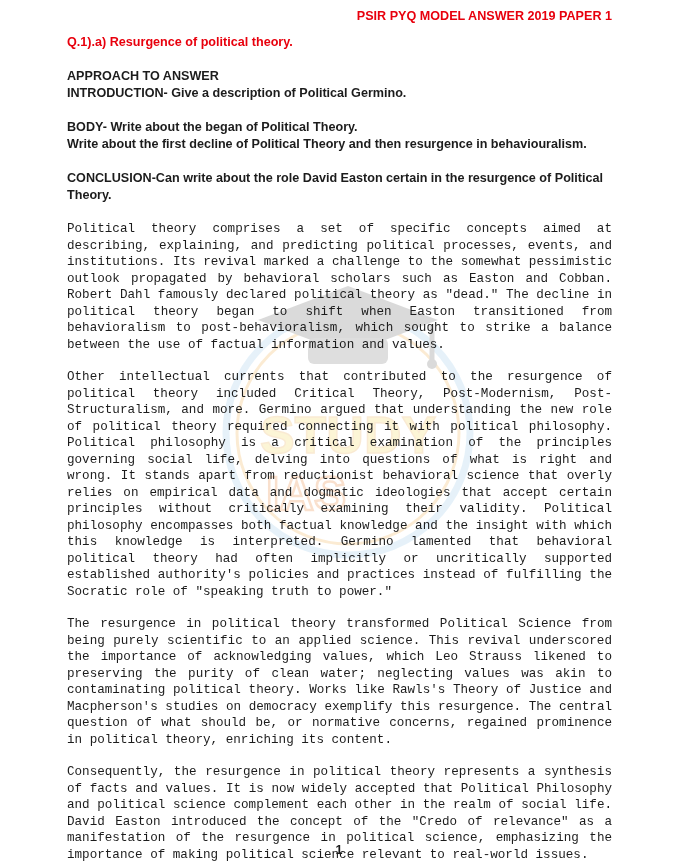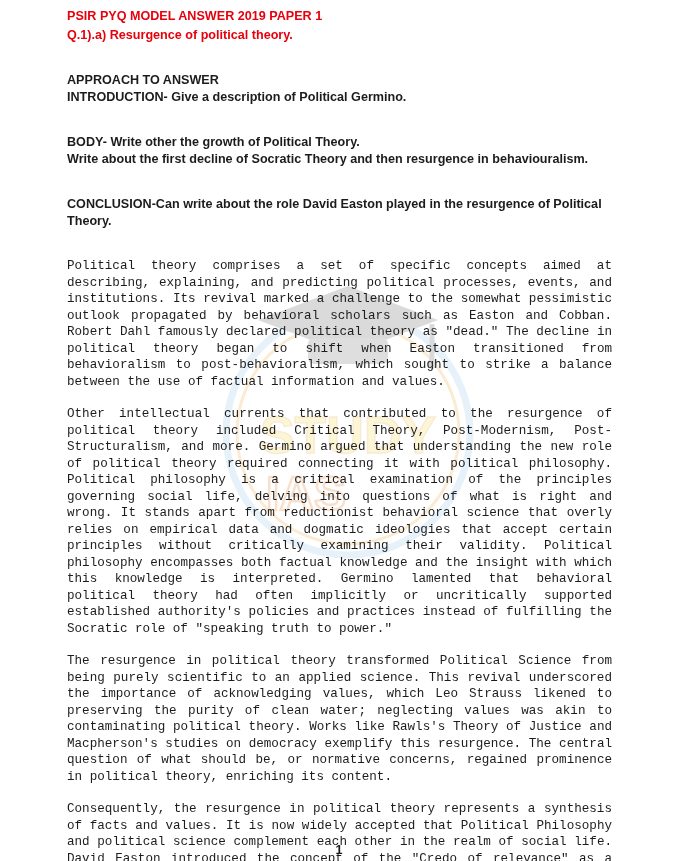--- a/index.html
+++ b/index.html
@@ -23,30 +23,30 @@
     pointer-events: none;
   }
   .content {
     position: relative;
     z-index: 1;
     padding: 8px 66px 0 67px;
     font-size: 12.6px;
     line-height: 16.5px;
   }
   .doc-title {
-    text-align: left;
+    text-align: right;
     font-weight: bold;
     color: #e8000d;
   }
   .red-heading {
     color: #e8000d;
     font-weight: bold;
-    margin-top: 2px;
+    margin-top: 9px;
   }
-  .block { margin-top: 29px; }
+  .block { margin-top: 18px; }
   .bold { font-weight: bold; }
   .content p {
     margin: 16px 0 0 0;
     text-align: justify;
     font-family: Liberation Mono, monospace;
   }
   .page-number {
     position: absolute;
     bottom: 4px;
     left: 0;
@@ -81,25 +81,25 @@
     <div class="doc-title">PSIR PYQ MODEL ANSWER 2019 PAPER 1</div>
 
     <div class="red-heading">Q.1).a) Resurgence of political theory.</div>
 
     <div class="block bold">
       <div>APPROACH TO ANSWER</div>
       <div>INTRODUCTION- Give a description of Political Germino.</div>
     </div>
 
     <div class="block bold">
-      <div>BODY- Write other the growth of Political Theory.</div>
-      <div>Write about the first decline of Socratic Theory and then resurgence in behaviouralism.</div>
+      <div>BODY- Write about the began of Political Theory.</div>
+      <div>Write about the first decline of Political Theory and then resurgence in behaviouralism.</div>
     </div>
 
-    <div class="block bold">CONCLUSION-Can write about the role David Easton played in the resurgence of Political Theory.</div>
+    <div class="block bold">CONCLUSION-Can write about the role David Easton certain in the resurgence of Political Theory.</div>
 
     <div class="block">
       <p style="margin-top:0">Political theory comprises a set of specific concepts aimed at describing, explaining, and predicting political processes, events, and institutions. Its revival marked a challenge to the somewhat pessimistic outlook propagated by behavioral scholars such as Easton and Cobban. Robert Dahl famously declared political theory as "dead." The decline in political theory began to shift when Easton transitioned from behavioralism to post-behavioralism, which sought to strike a balance between the use of factual information and values.</p>
       <p>Other intellectual currents that contributed to the resurgence of political theory included Critical Theory, Post-Modernism, Post-Structuralism, and more. Germino argued that understanding the new role of political theory required connecting it with political philosophy. Political philosophy is a critical examination of the principles governing social life, delving into questions of what is right and wrong. It stands apart from reductionist behavioral science that overly relies on empirical data and dogmatic ideologies that accept certain principles without critically examining their validity. Political philosophy encompasses both factual knowledge and the insight with which this knowledge is interpreted. Germino lamented that behavioral political theory had often implicitly or uncritically supported established authority's policies and practices instead of fulfilling the Socratic role of "speaking truth to power."</p>
       <p>The resurgence in political theory transformed Political Science from being purely scientific to an applied science. This revival underscored the importance of acknowledging values, which Leo Strauss likened to preserving the purity of clean water; neglecting values was akin to contaminating political theory. Works like Rawls's Theory of Justice and Macpherson's studies on democracy exemplify this resurgence. The central question of what should be, or normative concerns, regained prominence in political theory, enriching its content.</p>
       <p>Consequently, the resurgence in political theory represents a synthesis of facts and values. It is now widely accepted that Political Philosophy and political science complement each other in the realm of social life. David Easton introduced the concept of the "Credo of relevance" as a manifestation of the resurgence in political science, emphasizing the importance of making political science relevant to real-world issues.</p>
     </div>
 
     <div class="red-heading" style="margin-top:16px">b) Pluralist theory of the State.</div>
 

